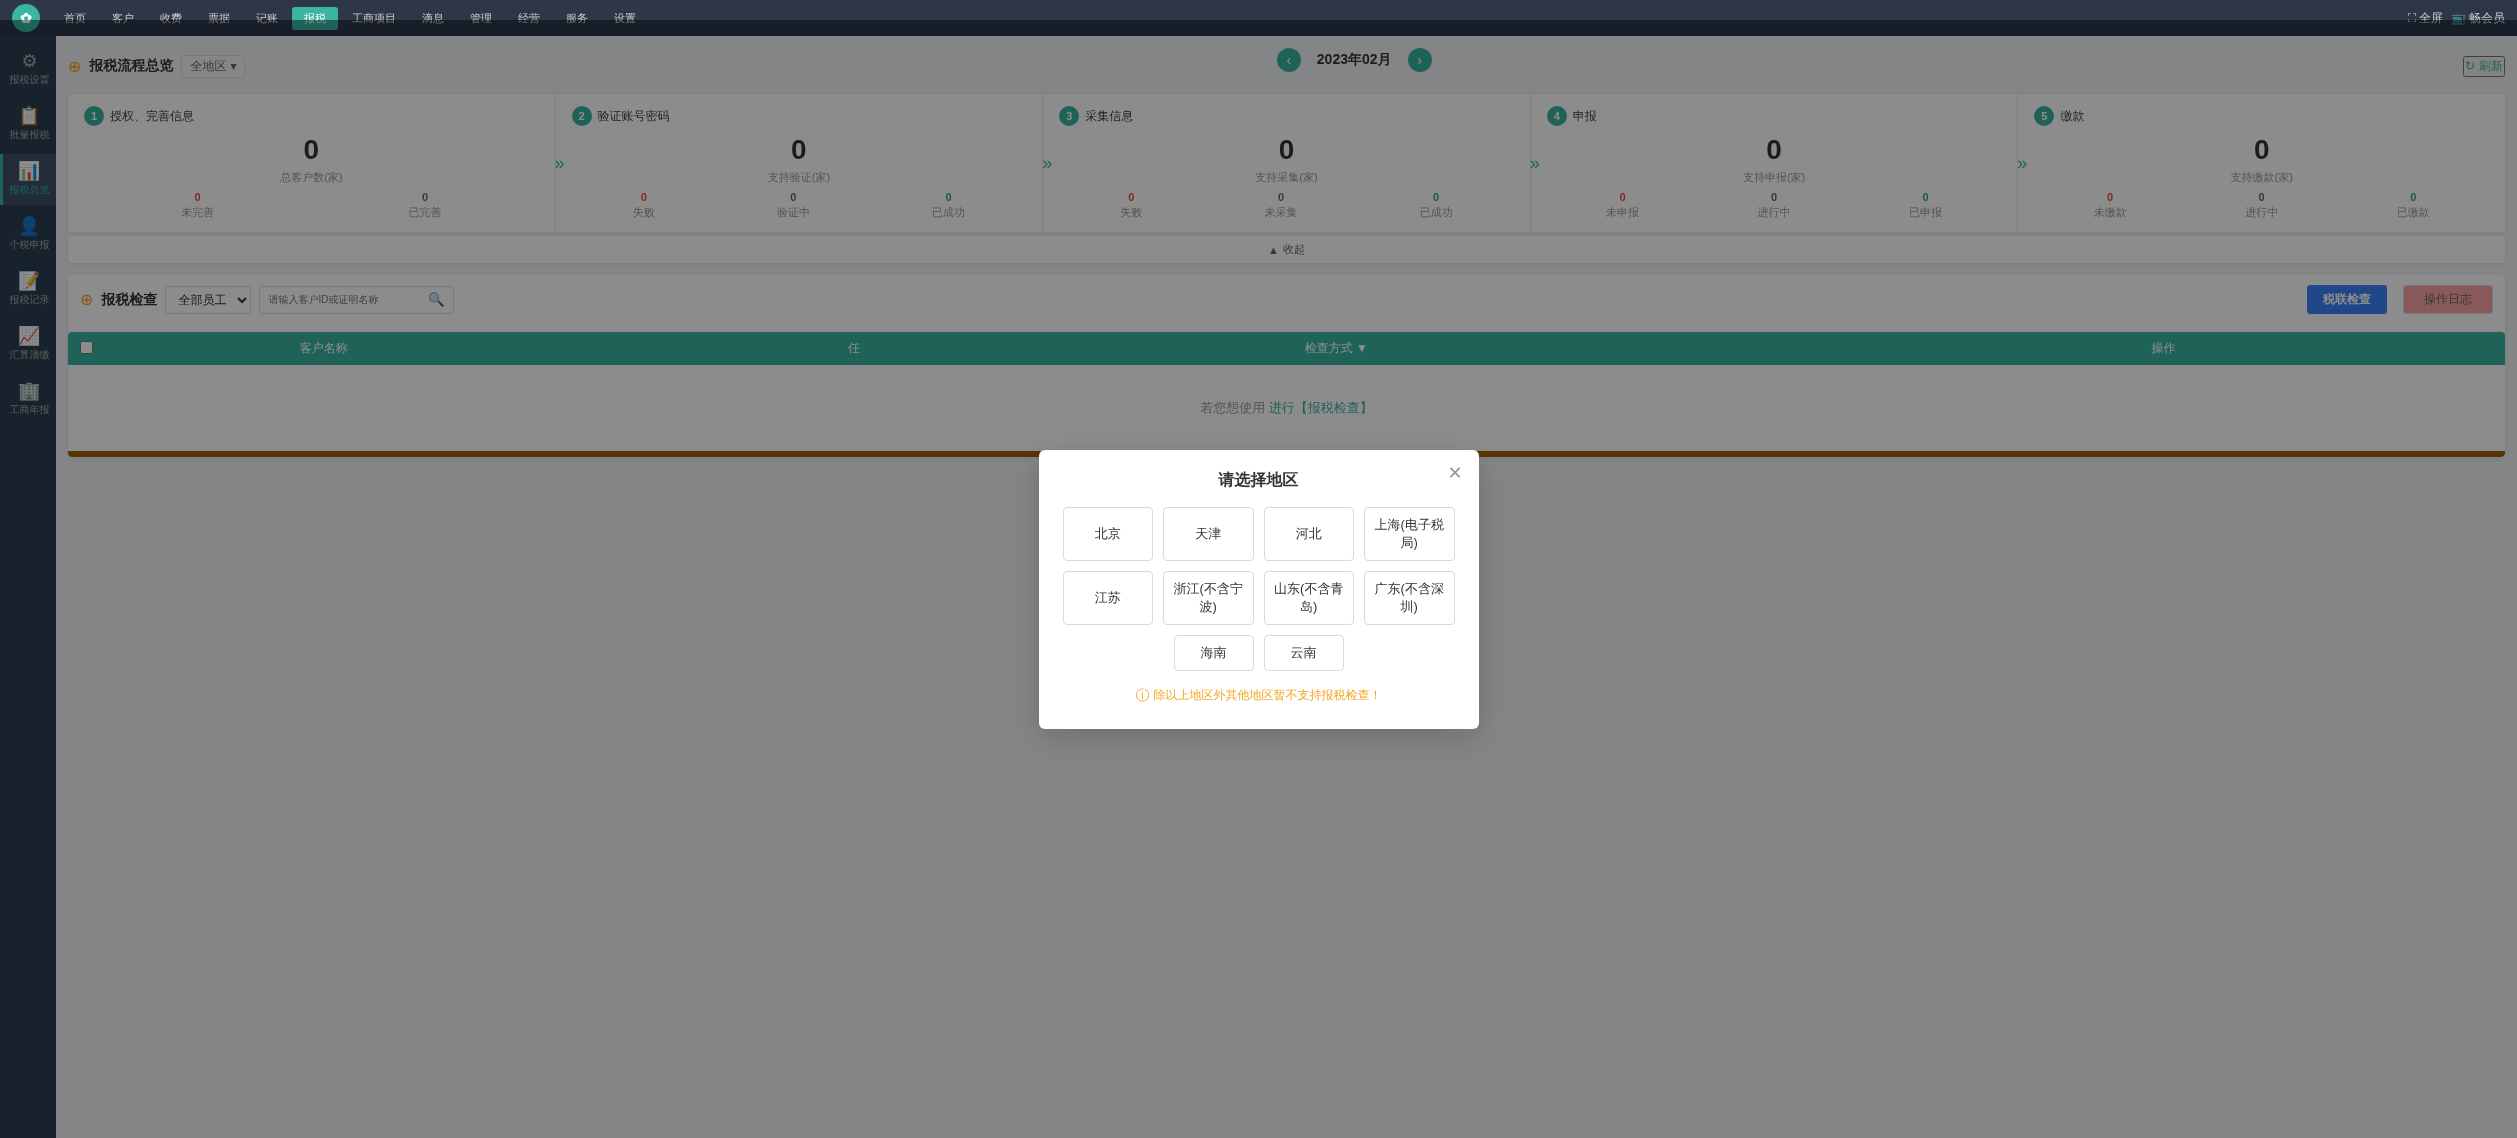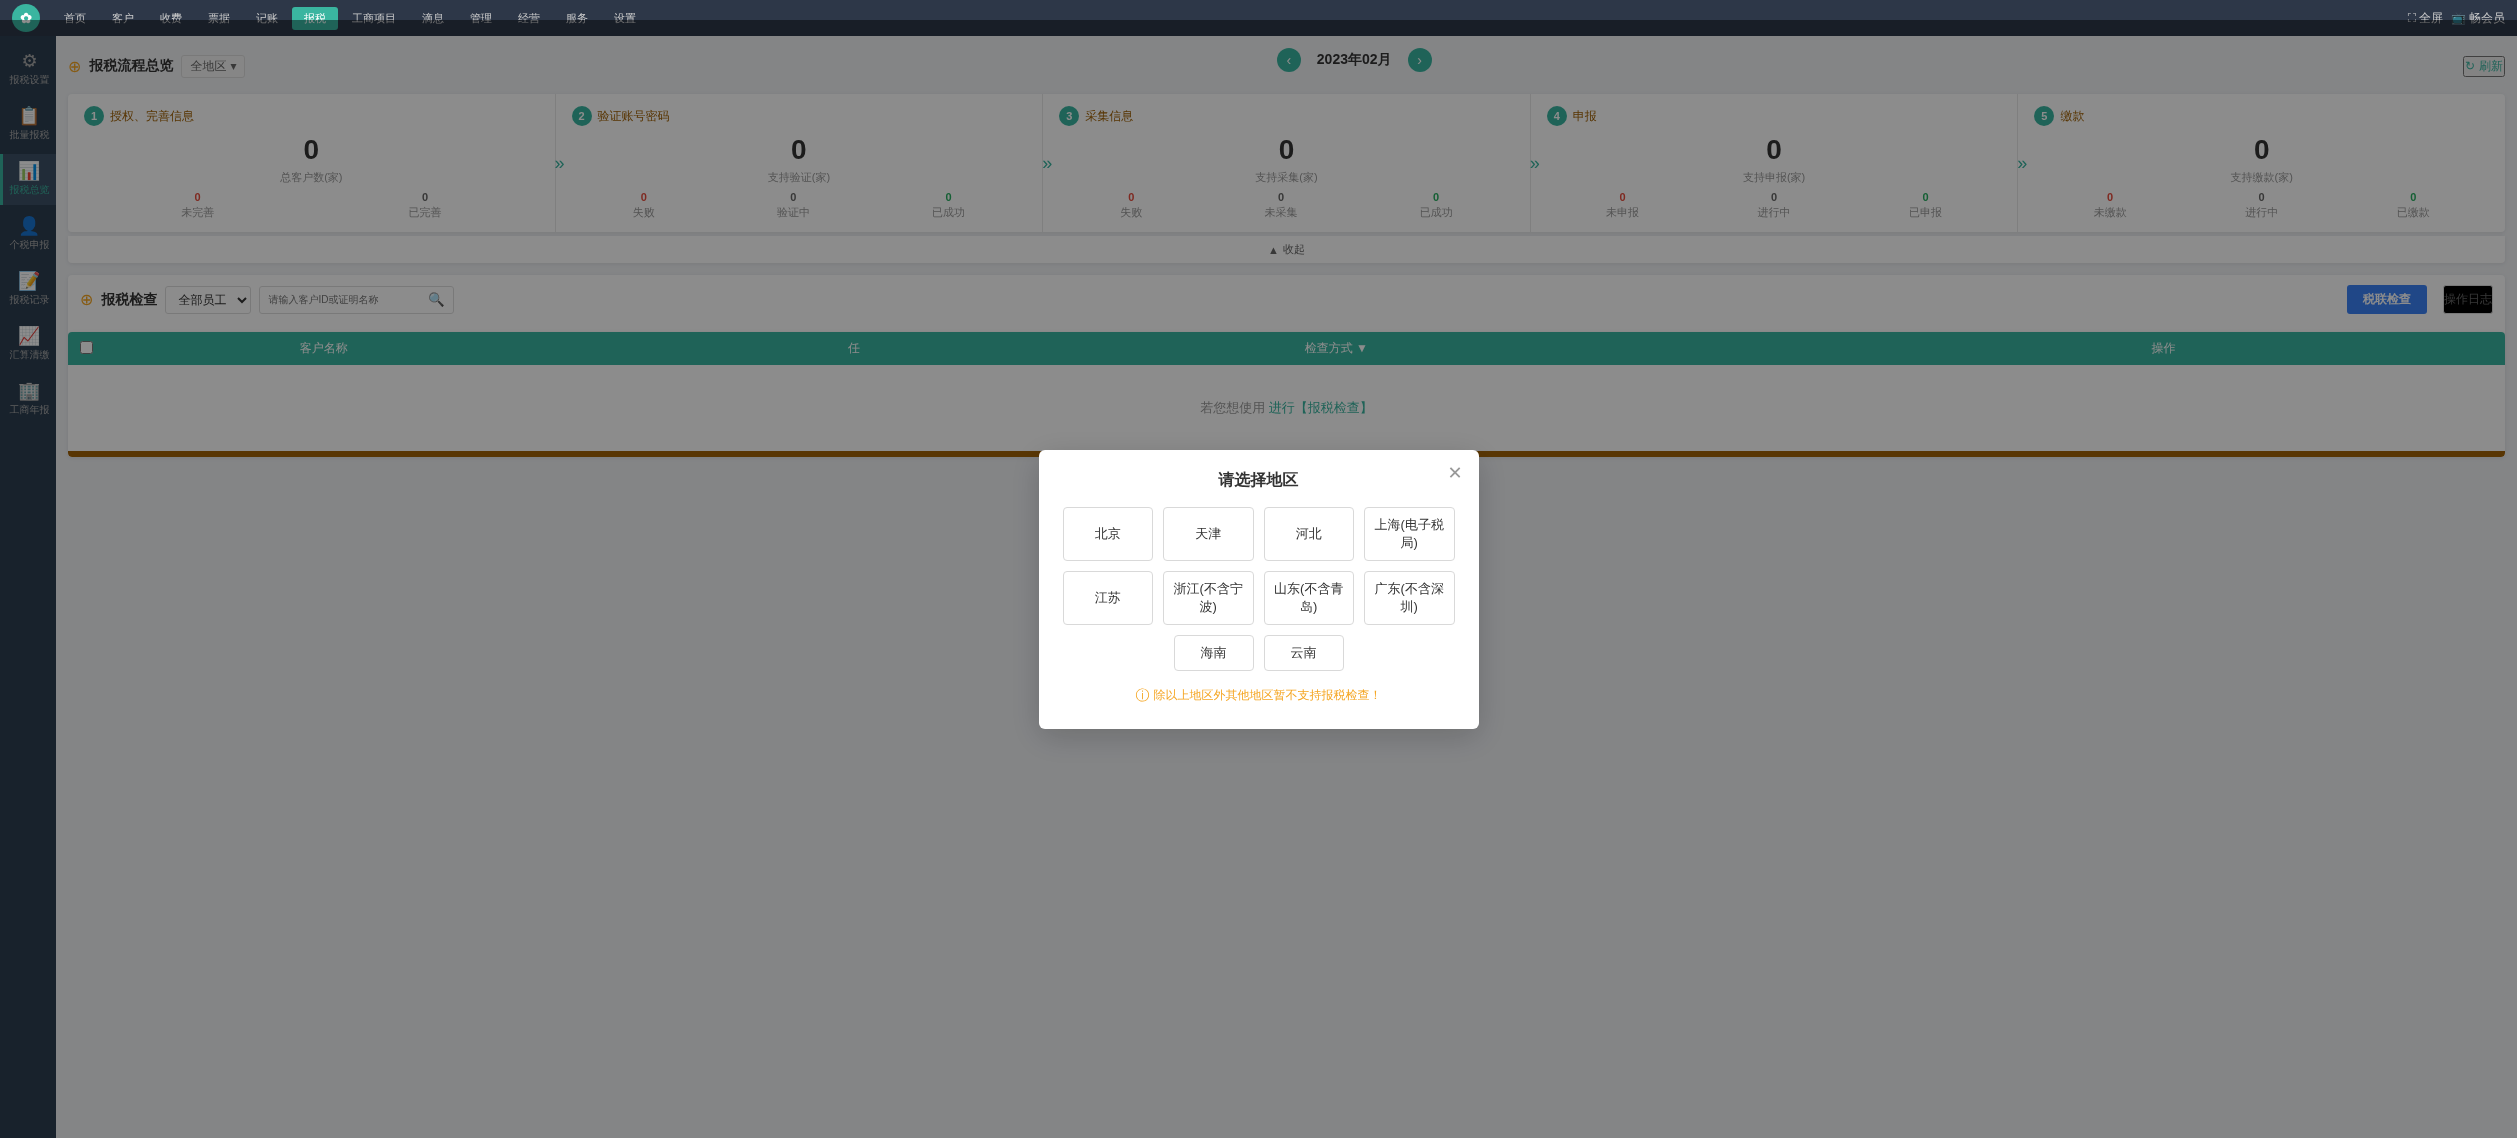--- a/index.html
+++ b/index.html
@@ -129,21 +129,21 @@
     .flow-card-header {
       display: flex; align-items: center; gap: 6px;
       margin-bottom: 8px;
     }
     .flow-card-num {
       width: 20px; height: 20px; border-radius: 50%;
       background: #3ab5a0; color: white;
       display: flex; align-items: center; justify-content: center;
       font-size: 11px; font-weight: bold;
     }
-    .flow-card-title { font-size: 12px; color: #a16207; font-family: Liberation Mono, monospace; }
+    .flow-card-title { font-size: 12px; color: #404040; font-family: Liberation Mono, monospace; }
     .flow-card-count {
       font-size: 28px; font-weight: bold; color: #333;
       text-align: center; margin: 4px 0;
     }
     .flow-card-sub {
       font-size: 11px; color: #999; text-align: center; margin-bottom: 6px;
     }
     .flow-card-stats {
       display: flex; justify-content: space-around; font-size: 11px;
     }
@@ -191,22 +191,22 @@
       background: none; border: none; padding: 0 8px; cursor: pointer;
       color: #666;
     }
     .check-btn {
       margin-left: auto;
       background: #3b82f6; color: white; border: none;
       padding: 6px 16px; border-radius: 3px; cursor: pointer;
       font-size: 12px; font-weight: bold;
     }
     .ops-btn {
-      background: #000000; color: #666; border: 1px solid #ddd;
-      padding: 5px 0; border-radius: 3px; cursor: pointer;
+      background: #fca5a5; color: #666; border: 1px solid #ddd;
+      padding: 5px 20px; border-radius: 3px; cursor: pointer;
       font-size: 12px; margin-left: 8px;
     }
 
     
     .data-table {
       width: 100%; border-collapse: collapse; background: white;
       border-radius: 4px; overflow: hidden;
       box-shadow: 0 1px 4px rgba(0,0,0,0.08);
     }
     .data-table th {

